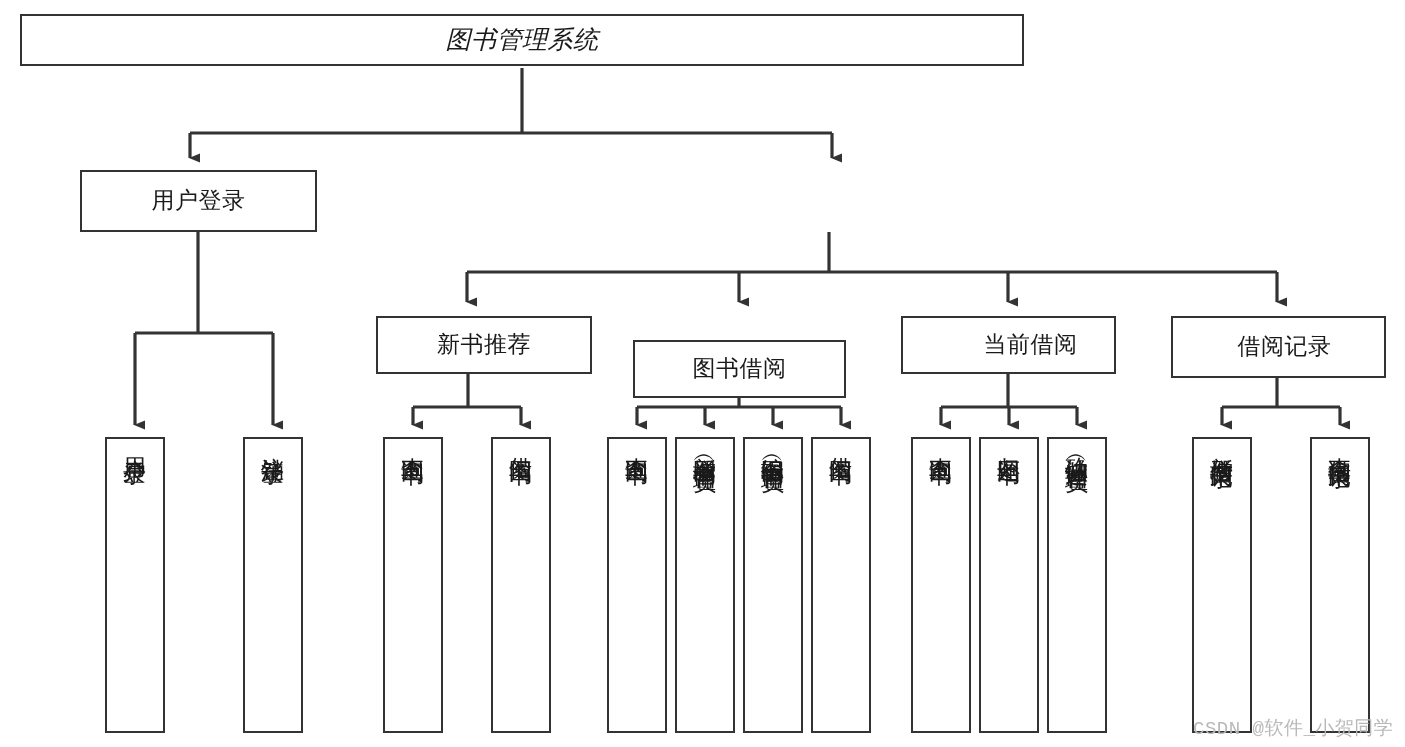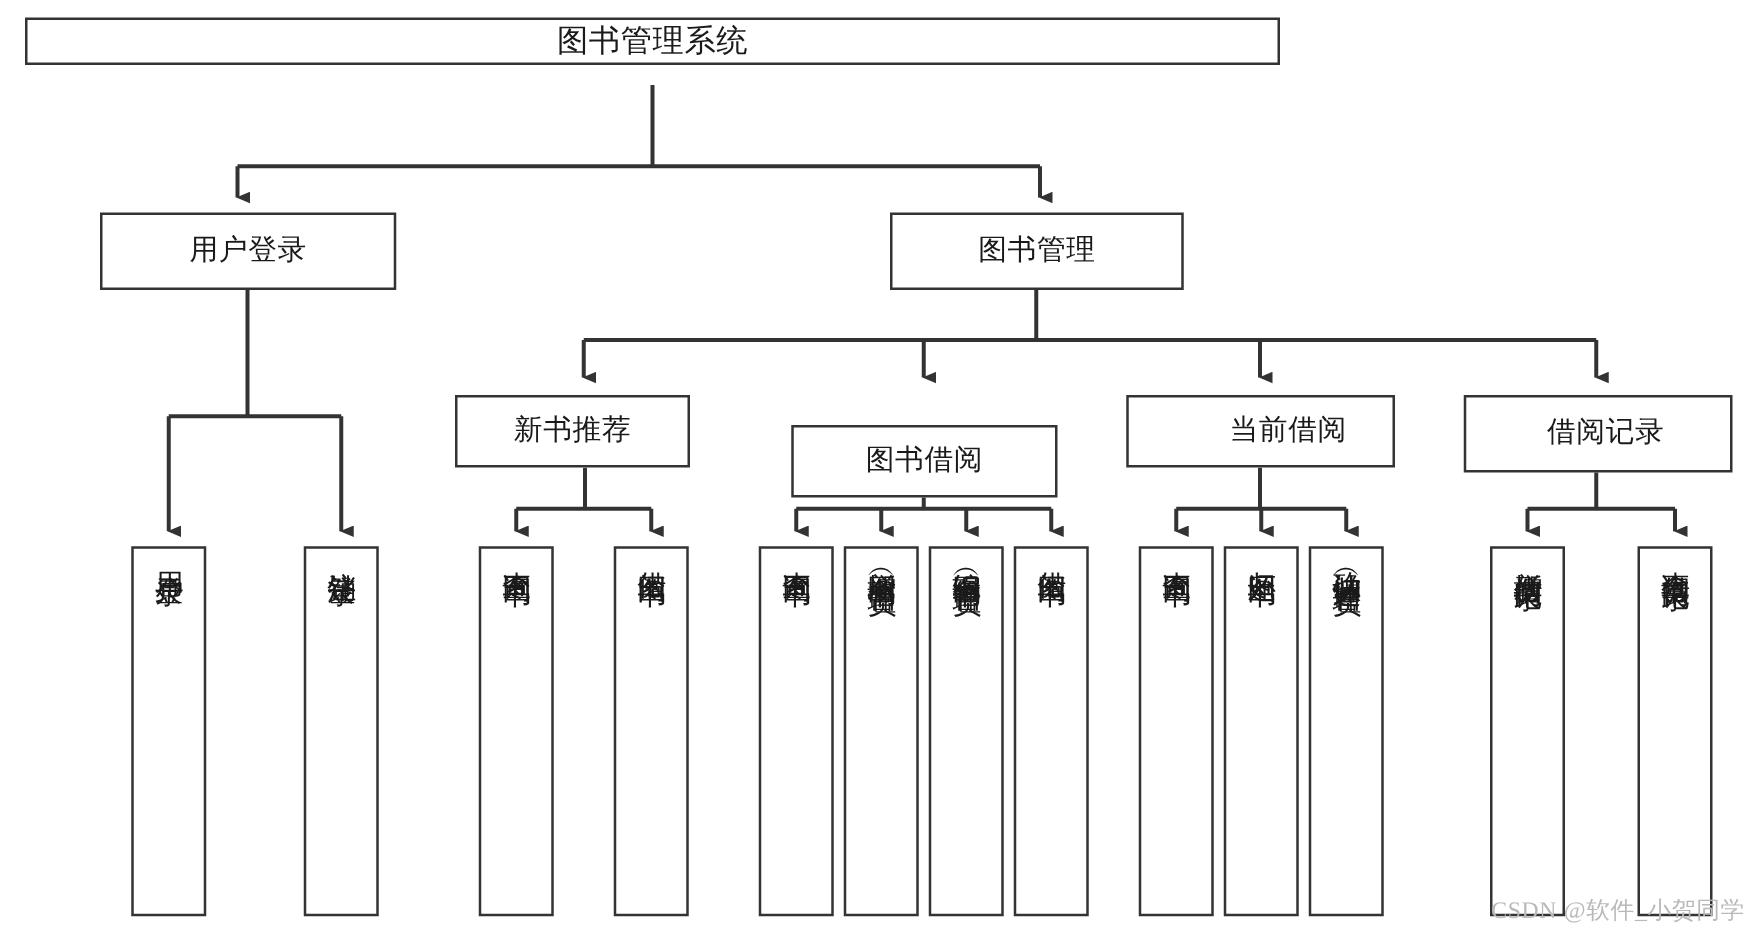--- a/index.html
+++ b/index.html
@@ -59,21 +59,21 @@
     line-height: 1.05;
     letter-spacing: 2px;
     white-space: nowrap;
   }
   .watermark {
     position: absolute;
     font-size: 19px;
     color: #b9b9b9;
     letter-spacing: 0.5px;
     white-space: nowrap;
-    font-family: Liberation Serif, serif;
+    font-family: Liberation Mono, monospace;
   }
 </style>
 </head>
 <body>
 
 <div id="canvas">
 
   <svg id="edges" viewBox="0 0 1405 747">
     <defs>
       <marker id="arw" markerWidth="10" markerHeight="11" refX="4.6" refY="10" orient="auto" markerUnits="userSpaceOnUse">
@@ -118,32 +118,29 @@
       <path d="M1077,407 L1077,425" marker-end="url(#arw)"></path>
 
       <path d="M1277,374 L1277,407"></path>
       <path d="M1222,407 L1340,407"></path>
       <path d="M1222,407 L1222,425" marker-end="url(#arw)"></path>
       <path d="M1340,407 L1340,425" marker-end="url(#arw)"></path>
 
     </g>
   </svg>
 
-  <div class="node root horiz" style="left:20px; top:14px; width:1004px; height:38px;">
+  <div class="node root horiz" style="left:20px; top:14px; width:1004px; height:52px;font-style:italic;">
     <span class="label">图书管理系统</span>
   </div>
 
   <div class="node horiz" style="left:80px; top:170px; width:237px; height:62px;">
     <span class="label">用户登录</span>
   </div>
-  <div class="node horiz" style="left:712px; top:170px; width:235px; height:62px;">
-    <span class="label">图书管理</span>
-  </div>
 
-  <div class="node horiz" style="left:364px; top:316px; width:188px; height:58px;">
+  <div class="node horiz" style="left:376px; top:316px; width:216px; height:58px;">
     <span class="label">新书推荐</span>
   </div>
   <div class="node horiz" style="left:633px; top:316px; width:213px; height:58px;margin-top:24px;">
     <span class="label">图书借阅</span>
   </div>
   <div class="node horiz" style="left:901px; top:316px; width:215px; height:58px;padding-left:44px;">
     <span class="label">当前借阅</span>
   </div>
   <div class="node horiz" style="left:1171px; top:316px; width:215px; height:62px;padding-left:12px;">
     <span class="label">借阅记录</span>

